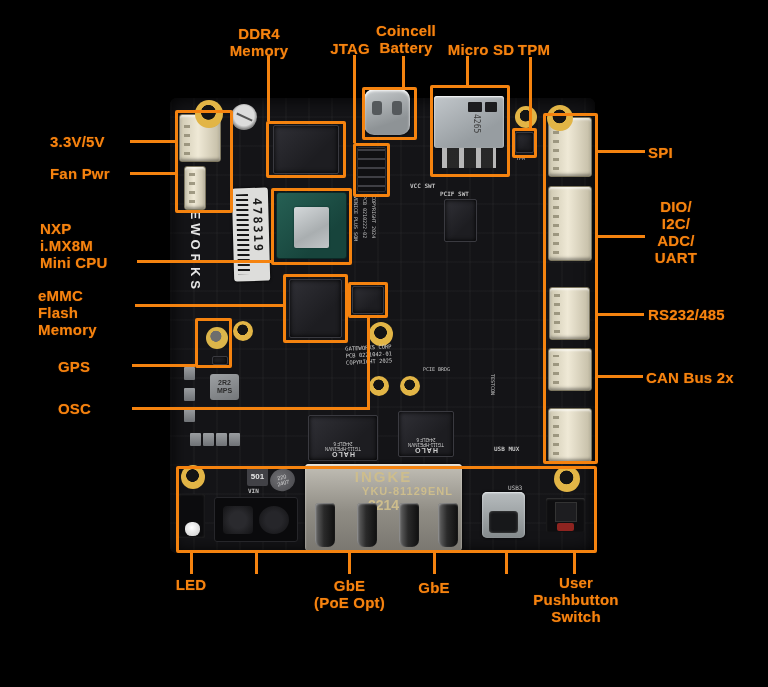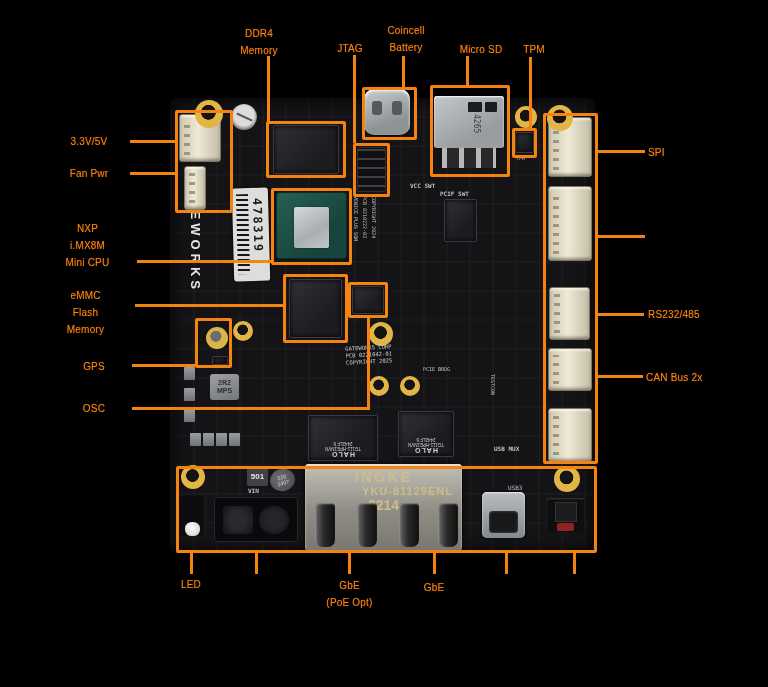--- a/index.html
+++ b/index.html
@@ -6,25 +6,25 @@
     --orange:#F5830F;
     --board:#141417;
   }
   html,body{margin:0;padding:0;background:#000;}
   #stage{
     position:relative;width:768px;height:687px;background:#000;overflow:hidden;
     font-family:"Liberation Sans",sans-serif;
   }
   
   .lbl{
-    position:absolute;color:var(--orange);font-weight:normal;font-size:10px;
+    position:absolute;color:var(--orange);font-weight:bold;font-size:15px;
     line-height:17px;letter-spacing:.2px;text-align:center;
     text-shadow:0 0 1px rgba(220,100,0,.6);
   }
-  .lbl.ra{text-align:center;}
+  .lbl.ra{text-align:left;}
   .lbl.la{text-align:left;}
   .oline{position:absolute;background:var(--orange);}
   .obox{position:absolute;border:3px solid var(--orange);border-radius:2px;box-sizing:border-box;}
   
   .board{
     position:absolute;left:170px;top:98px;width:425px;height:455px;
     background:
       repeating-linear-gradient(90deg,rgba(255,255,255,.025) 0 2px,transparent 2px 23px),
       repeating-linear-gradient(0deg,rgba(255,255,255,.02) 0 2px,transparent 2px 29px),
       var(--board);
@@ -214,20 +214,26 @@
   </div>
   <div class="oline" style="left:529px;top:57px;width:3px;height:71px;"></div>
   <div class="obox" style="left:512px;top:128px;width:25px;height:30px;"></div>
 
   <div class="obox" style="left:543px;top:113px;width:55px;height:351px;"></div>
   <div class="oline" style="left:598px;top:150px;width:47px;height:3px;"></div>
   <div class="lbl la" style="left:648px;top:144px;width:50px;">
     <div>SPI</div>
   </div>
   <div class="oline" style="left:598px;top:235px;width:47px;height:3px;"></div>
+  <div class="lbl" style="left:641px;top:198px;width:70px;">
+    <div>DIO/</div>
+    <div>I2C/</div>
+    <div>ADC/</div>
+    <div>UART</div>
+  </div>
   <div class="oline" style="left:598px;top:313px;width:46px;height:3px;"></div>
   <div class="lbl la" style="left:648px;top:306px;width:105px;">
     <div>RS232/485</div>
   </div>
   <div class="oline" style="left:598px;top:375px;width:45px;height:3px;"></div>
   <div class="lbl la" style="left:646px;top:369px;width:100px;">
     <div>CAN Bus 2x</div>
   </div>
 
   <div class="obox" style="left:175px;top:110px;width:58px;height:103px;"></div>
@@ -280,14 +286,19 @@
   <div class="lbl" style="left:160px;top:576px;width:62px;">
     <div>LED</div>
   </div>
   <div class="lbl" style="left:302px;top:577px;width:95px;">
     <div>GbE</div>
     <div>(PoE Opt)</div>
   </div>
   <div class="lbl" style="left:403px;top:579px;width:62px;">
     <div>GbE</div>
   </div>
+  <div class="lbl" style="left:527px;top:574px;width:98px;">
+    <div>User</div>
+    <div>Pushbutton</div>
+    <div>Switch</div>
+  </div>
 
 </div>
 
 </body></html>

